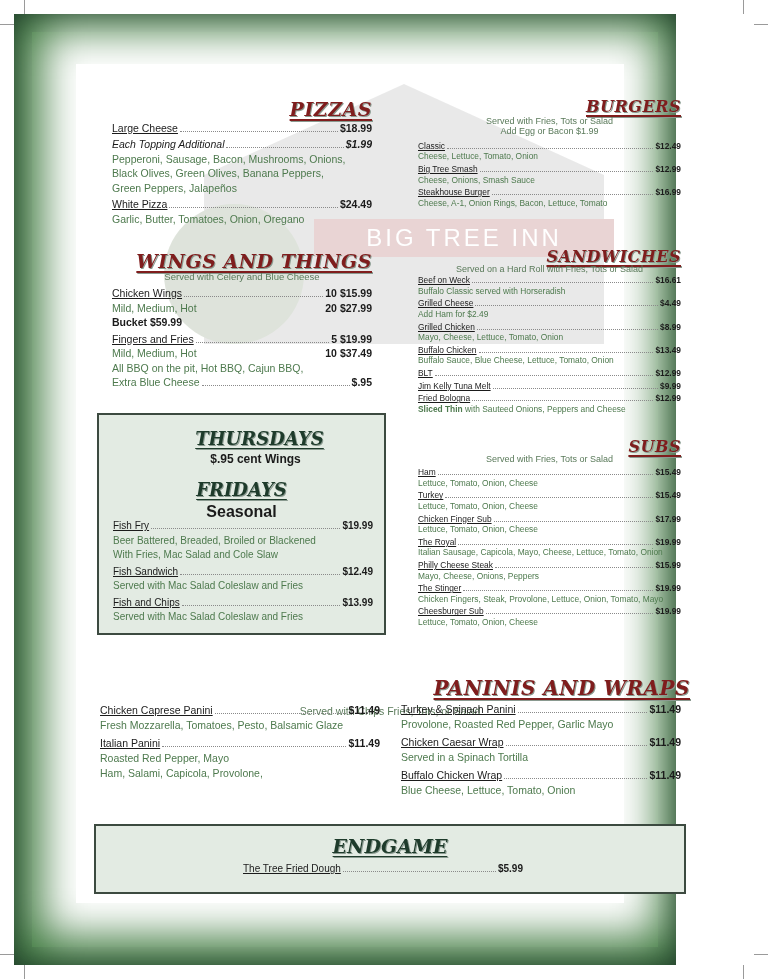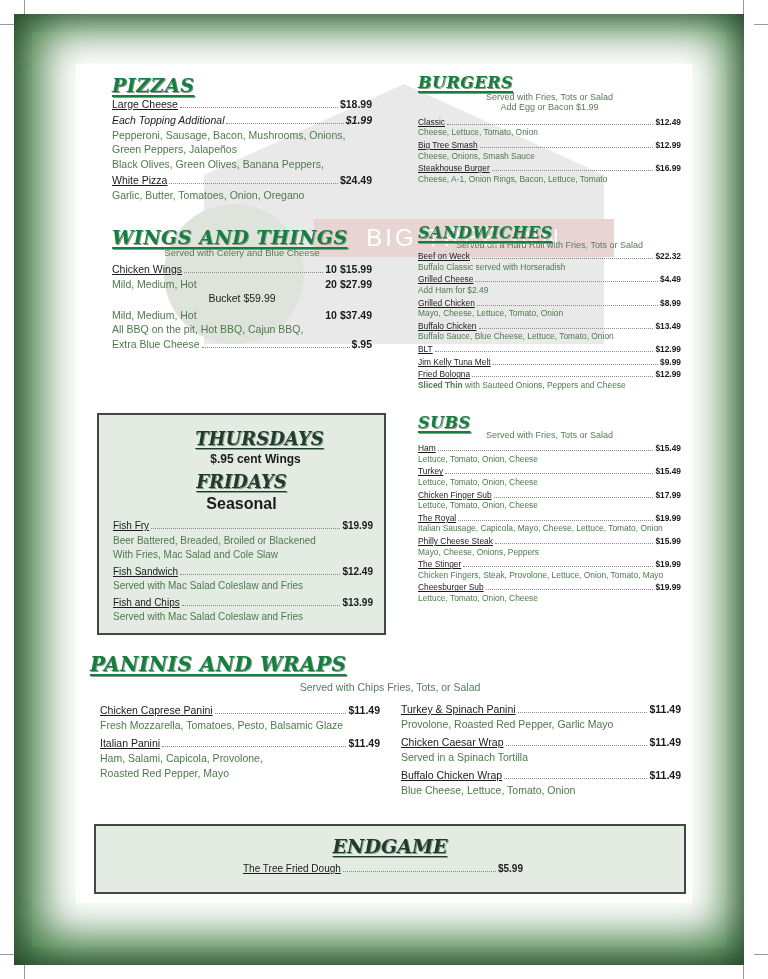--- a/index.html
+++ b/index.html
@@ -3,21 +3,21 @@
 <meta charset="utf-8">
 <style>
   html, body { margin:0; padding:0; }
   body {
     width:768px; height:979px; position:relative; overflow:hidden;
     background:#ffffff;
     font-family:"Liberation Sans", sans-serif;
   }
   .crop { position:absolute; background:#9a9a9a; }
   .page {
-    position:absolute; left:14px; top:14px; width:730px; height:951px;
+    position:absolute; left:14px; top:14px; width:662px; height:951px;
     background:#1f3a2a;
     overflow:hidden;
   }
   .green-frame {
     position:absolute; left:18px; top:18px; right:18px; bottom:18px;
     background:#3f7a3f;
     box-shadow: 0 0 30px 18px #3f7a3f;
     filter: blur(0px);
   }
   .white-area {
@@ -33,38 +33,39 @@
   }
   .photo .house { position:absolute; left:40px; top:30px; width:400px; height:260px; background:#8a8a8a; clip-path:polygon(0 35%,50% 0,100% 35%,100% 100%,0 100%); }
   .photo .sign { position:absolute; left:150px; top:165px; width:300px; height:38px; background:#8b1a1a; }
   .photo .sign span { display:block; text-align:center; color:#ffffff; font-size:24px; line-height:38px; letter-spacing:3px; font-family:"Liberation Sans", sans-serif; }
   .photo .tree { position:absolute; left:0px; top:150px; width:140px; height:140px; border-radius:50%; background:#4d6b3b; }
 
   .content { position:absolute; left:0; top:0; width:768px; height:979px; }
 
   .heading {
     font-family:"DejaVu Serif", serif; font-weight:bold; font-style:italic;
-    color:#15803d; text-decoration:underline; text-decoration-thickness:2px;
-    text-underline-offset:3px; text-align:left; letter-spacing:0.5px;
+    color:#7f1d1d; text-decoration:underline; text-decoration-thickness:2px;
+    text-underline-offset:3px; text-align:right; letter-spacing:0.5px;
     text-shadow: 1px 1px 0 #8a9a90;
+    margin-top: 24px;
   }
   .sub {
     text-align:center; color:#5a7a5a; font-size:9px;
   }
   .sub-lg { text-align:center; color:#5a7a5a; font-size:10.5px; }
 
   .item { position:relative; }
   .row { display:flex; align-items:baseline; white-space:nowrap; }
   .name { font-weight:normal; color:#1b1b1b; text-decoration:underline; }
   .name.noul { text-decoration:none; font-style:italic; }
   .dots { flex:1; overflow:hidden; color:#7a7a7a; margin:0 2px; border-bottom:1px dotted #8a8a8a; height:0.8em; align-self:baseline; }
   .price { font-weight:bold; color:#1b1b1b; }
   .desc { color:#4e7a4e; }
   .desc-bold { color:#4e7a4e; font-weight:bold; }
-  .pline { text-align:center; font-weight:normal; color:#1b1b1b; }
+  .pline { text-align:left; font-weight:bold; color:#1b1b1b; }
 
   
   .col-left { position:absolute; left:112px; width:260px; font-size:10.5px; line-height:14.5px; }
   .col-right { position:absolute; left:418px; width:263px; font-size:8.4px; line-height:10.6px; }
   .col-right .item { margin-bottom:2px; }
   .col-left .item { margin-bottom:2px; }
 
   .box {
     position:absolute; background:#e3ebe3; border:2px solid #3c4a40;
   }
@@ -109,22 +110,22 @@
           <span class="price">$18.99</span>
         </div>
     </div>
     <div class="item">
       <div class="row">
           <span class="name noul">Each Topping Additional</span>
           <span class="dots"></span>
           <span class="price" style="font-style:italic;">$1.99</span>
         </div>
       <div class="desc">Pepperoni, Sausage, Bacon, Mushrooms, Onions,</div>
+      <div class="desc">Black Olives, Green Olives, Banana Peppers,</div>
       <div class="desc">Green Peppers, Jalapeños</div>
-      <div class="desc">Black Olives, Green Olives, Banana Peppers,</div>
     </div>
     <div class="item">
       <div class="row">
           <span class="name">White Pizza</span>
           <span class="dots"></span>
           <span class="price">$24.49</span>
         </div>
       <div class="desc">Garlic, Butter, Tomatoes, Onion, Oregano</div>
     </div>
   </div>
@@ -139,20 +140,25 @@
           <span class="price">10 $15.99</span>
         </div>
       <div class="row">
           <span class="desc">Mild, Medium, Hot</span>
           <span style="flex:1"></span>
           <span class="price">20 $27.99</span>
         </div>
       <div class="pline">Bucket $59.99</div>
     </div>
     <div class="item">
+      <div class="row">
+          <span class="name">Fingers and Fries</span>
+          <span class="dots"></span>
+          <span class="price">5 $19.99</span>
+        </div>
       <div class="row">
           <span class="desc">Mild, Medium, Hot</span>
           <span style="flex:1"></span>
           <span class="price">10 $37.49</span>
         </div>
       <div class="desc">All BBQ on the pit, Hot BBQ, Cajun BBQ,</div>
       <div class="row">
           <span class="desc">Extra Blue Cheese</span>
           <span class="dots"></span>
           <span class="price">$.95</span>
@@ -190,21 +196,21 @@
     </div>
   </div>
 
   <div class="col-right" style="top:228px;">
     <div class="heading" style="font-size:16px;margin-bottom:1px;">SANDWICHES</div>
     <div class="sub" style="margin-bottom:1px;">Served on a Hard Roll with Fries, Tots or Salad</div>
     <div class="item">
       <div class="row">
           <span class="name">Beef on Weck</span>
           <span class="dots"></span>
-          <span class="price">$22.32</span>
+          <span class="price">$16.61</span>
         </div>
       <div class="desc">Buffalo Classic served with Horseradish</div>
     </div>
     <div class="item">
       <div class="row">
           <span class="name">Grilled Cheese</span>
           <span class="dots"></span>
           <span class="price">$4.49</span>
         </div>
       <div class="desc">Add Ham for $2.49</div>
@@ -245,21 +251,21 @@
           <span class="dots"></span>
           <span class="price">$12.99</span>
         </div>
       <div><span class="desc-bold">Sliced Thin</span><span class="desc"> with Sauteed Onions, Peppers and Cheese</span></div>
     </div>
   </div>
 
   <div class="box" style="left:97px;top:413px;width:285px;height:218px;">
     <div class="box-inner-title" style="font-size:18px;margin-top:13px;padding-left:36px;">THURSDAYS</div>
     <div class="center-bold" style="font-size:12px;margin-top:3px;padding-left:28px;">$.95 cent Wings</div>
-    <div class="box-inner-title" style="font-size:18px;margin-top:5px;">FRIDAYS</div>
+    <div class="box-inner-title" style="font-size:18px;margin-top:13px;">FRIDAYS</div>
     <div class="center-bold" style="font-size:16px;margin-top:3px;">Seasonal</div>
     <div style="position:absolute;left:14px;width:260px;top:104px;font-size:10px;line-height:14.5px;">
       <div class="item" style="margin-bottom:2px;">
         <div class="row">
             <span class="name">Fish Fry</span>
             <span class="dots"></span>
             <span class="price">$19.99</span>
           </div>
         <div class="desc">Beer Battered, Breaded, Broiled or Blackened</div>
         <div class="desc">With Fries, Mac Salad and Cole Slaw</div>
@@ -356,22 +362,22 @@
           <span class="price">$11.49</span>
         </div>
       <div class="desc">Fresh Mozzarella, Tomatoes, Pesto, Balsamic Glaze</div>
     </div>
     <div class="item">
       <div class="row">
           <span class="name">Italian Panini</span>
           <span class="dots"></span>
           <span class="price">$11.49</span>
         </div>
+      <div class="desc">Roasted Red Pepper, Mayo</div>
       <div class="desc">Ham, Salami, Capicola, Provolone,</div>
-      <div class="desc">Roasted Red Pepper, Mayo</div>
     </div>
   </div>
   <div class="panini-col" style="left:401px;top:702px;">
     <div class="item">
       <div class="row">
           <span class="name">Turkey &amp; Spinach Panini</span>
           <span class="dots"></span>
           <span class="price">$11.49</span>
         </div>
       <div class="desc">Provolone, Roasted Red Pepper, Garlic Mayo</div>

